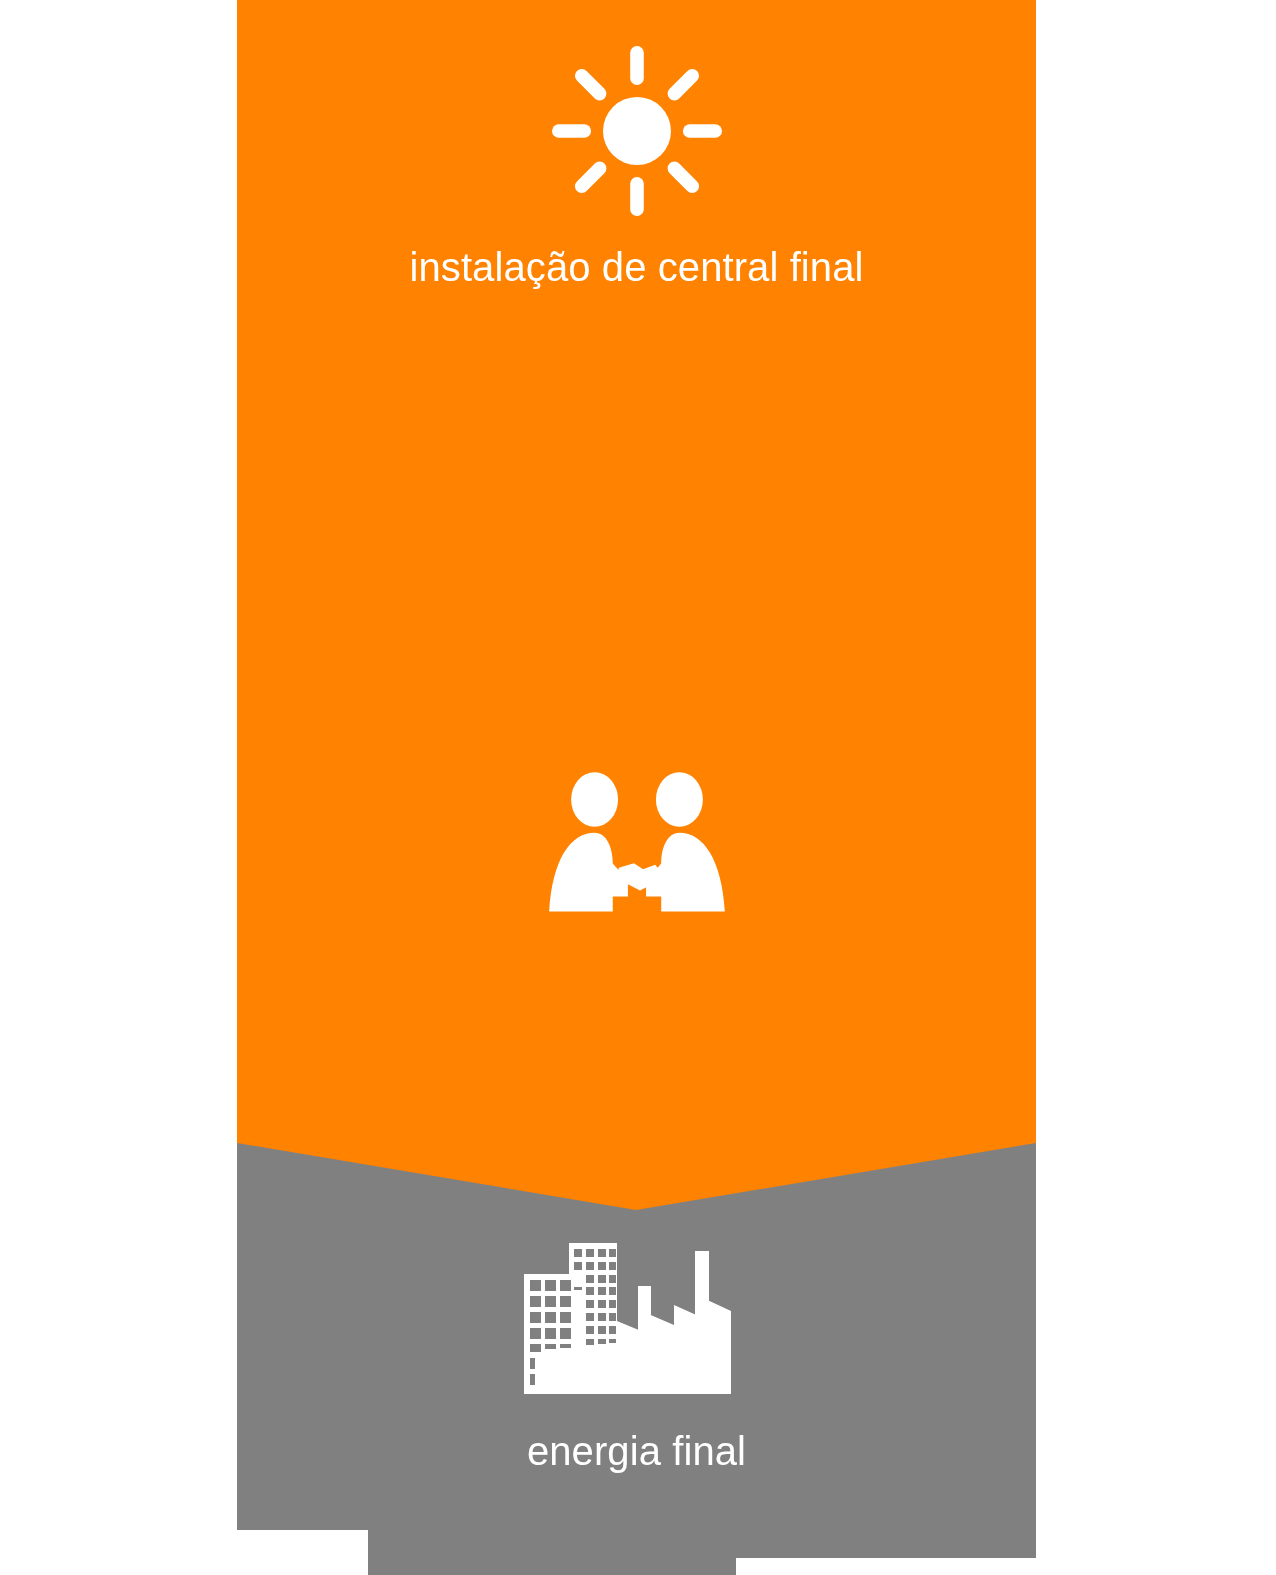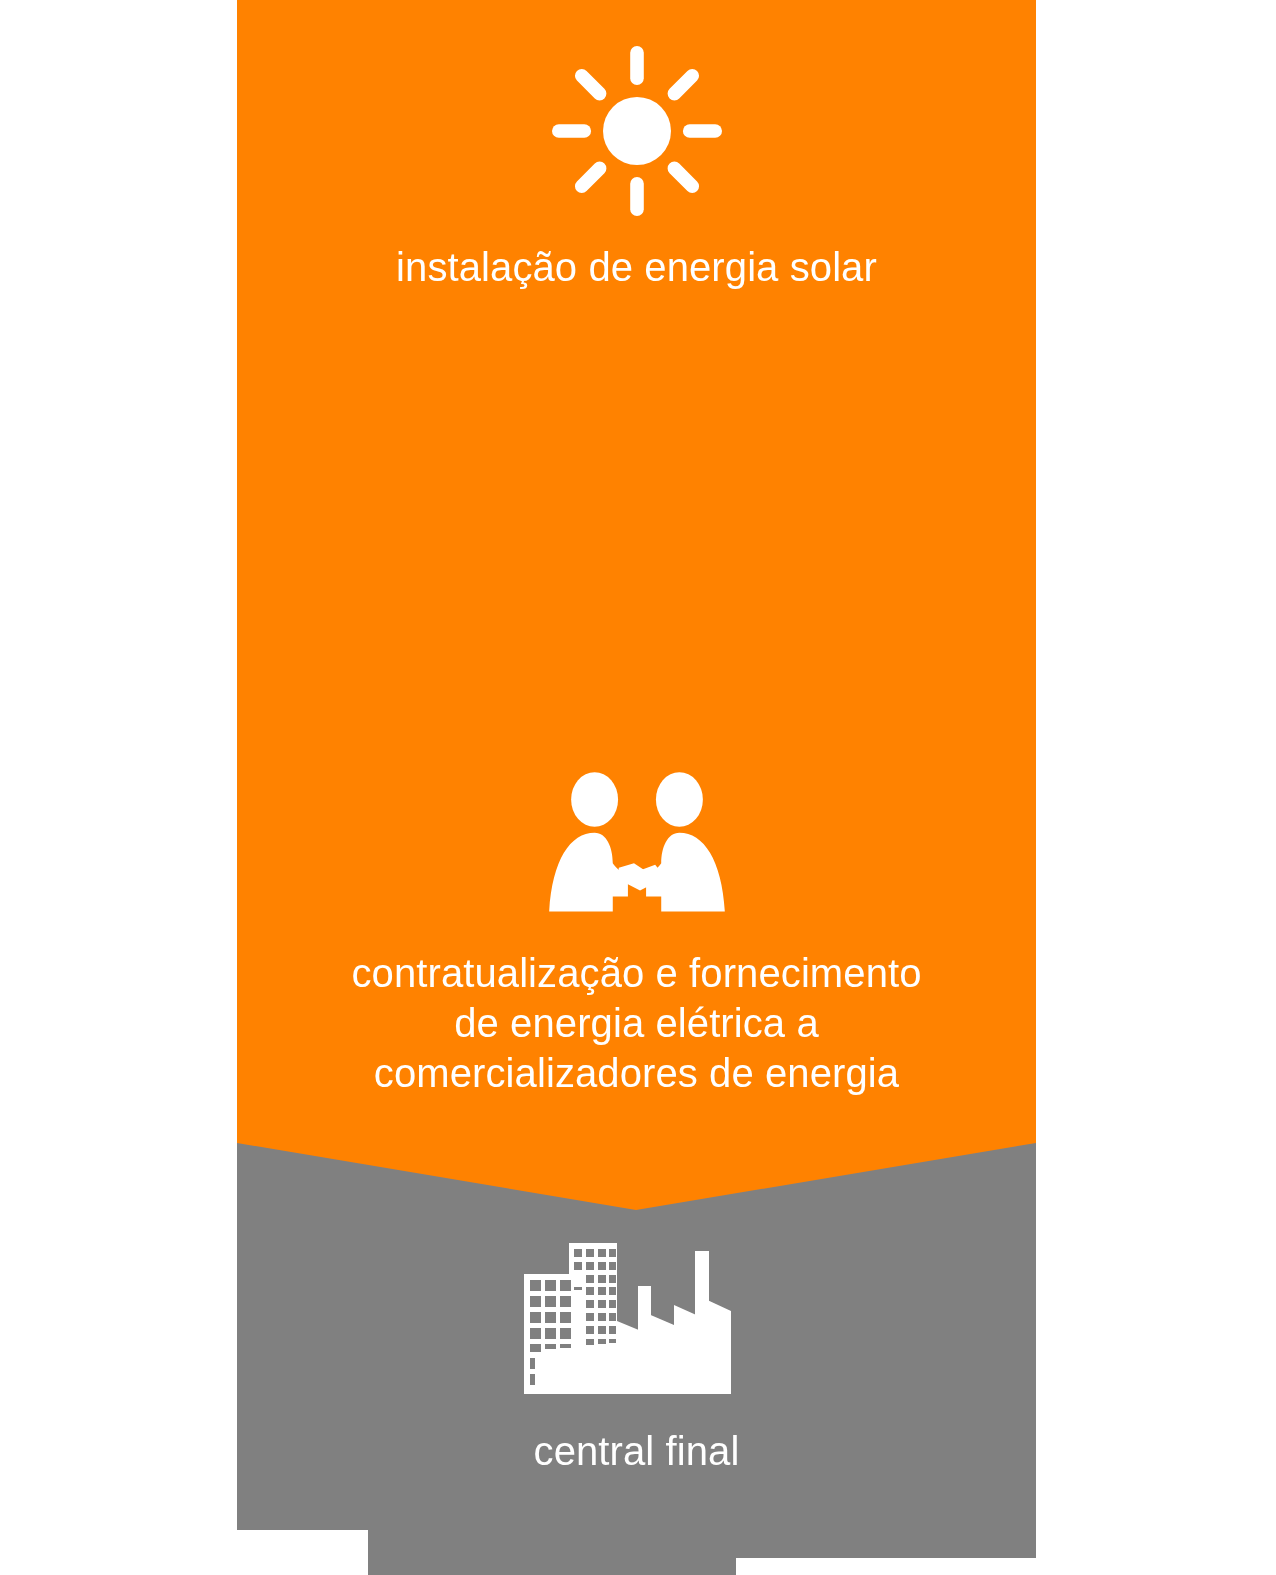--- a/index.html
+++ b/index.html
@@ -108,21 +108,21 @@
           <line x1="50" y1="4" x2="50" y2="19"></line>
           <line x1="50" y1="81" x2="50" y2="96"></line>
           <line x1="4" y1="50" x2="19" y2="50"></line>
           <line x1="81" y1="50" x2="96" y2="50"></line>
           <line x1="17.5" y1="17.5" x2="28" y2="28"></line>
           <line x1="72" y1="72" x2="82.5" y2="82.5"></line>
           <line x1="82.5" y1="17.5" x2="72" y2="28"></line>
           <line x1="28" y1="72" x2="17.5" y2="82.5"></line>
         </g>
       </svg>
-      <p class="step-label">instalação de energia solar</p>
+      <p class="step-label">instalação de central final</p>
     </div>
 
 
     <div class="step" id="step-contracting">
       <svg class="icon" width="212" height="152" viewBox="0 0 140 100" aria-hidden="true">
 
         <ellipse cx="42" cy="18" rx="15.5" ry="18" fill="#ffffff"></ellipse>
         <path fill="#ffffff" d="M 42,40
                  C 26,40 14,58 12,92
                  L 12,92 L 54,92
@@ -135,23 +135,20 @@
                  C 114,40 126,58 128,92
                  L 128,92 L 86,92
                  L 86,82 L 76,82 L 76,70
                  C 80,66 84,63 86,60
                  C 86,50 90,40 98,40 Z"></path>
 
         <path fill="#ffffff" d="M 58,63 L 68,60 L 74,64 L 82,61 L 86,66
                  L 80,74 L 72,78 L 64,74 L 57,70 Z"></path>
         <path fill="#ffffff" d="M 66,68 L 74,64 L 80,70 L 72,76 Z"></path>
       </svg>
-      <p class="step-label">contratualização e fornecimento
-de energia elétrica a
-comercializadores de energia</p>
     </div>
 
     <div class="step" id="step-clients">
       <svg class="icon" width="232" height="168" viewBox="0 0 232 168" aria-hidden="true">
 
         <rect x="174" y="13" width="14" height="118" fill="#ffffff"></rect>
 
         <rect x="117" y="48" width="13" height="83" fill="#ffffff"></rect>
 
         <rect x="48" y="5" width="48" height="108" fill="#ffffff"></rect>
@@ -209,17 +206,17 @@
           <rect x="77" y="75" width="8" height="8"></rect>
           <rect x="88" y="75" width="7" height="8"></rect>
           <rect x="65" y="88" width="8" height="8"></rect>
           <rect x="77" y="88" width="8" height="8"></rect>
           <rect x="88" y="88" width="7" height="8"></rect>
           <rect x="65" y="101" width="8" height="6"></rect>
           <rect x="77" y="101" width="8" height="5"></rect>
           <rect x="88" y="101" width="7" height="4"></rect>
         </g>
       </svg>
-      <p class="step-label">central final</p>
+      <p class="step-label">energia final</p>
     </div>
 
   </div>
 </div>
 
 </body></html>

